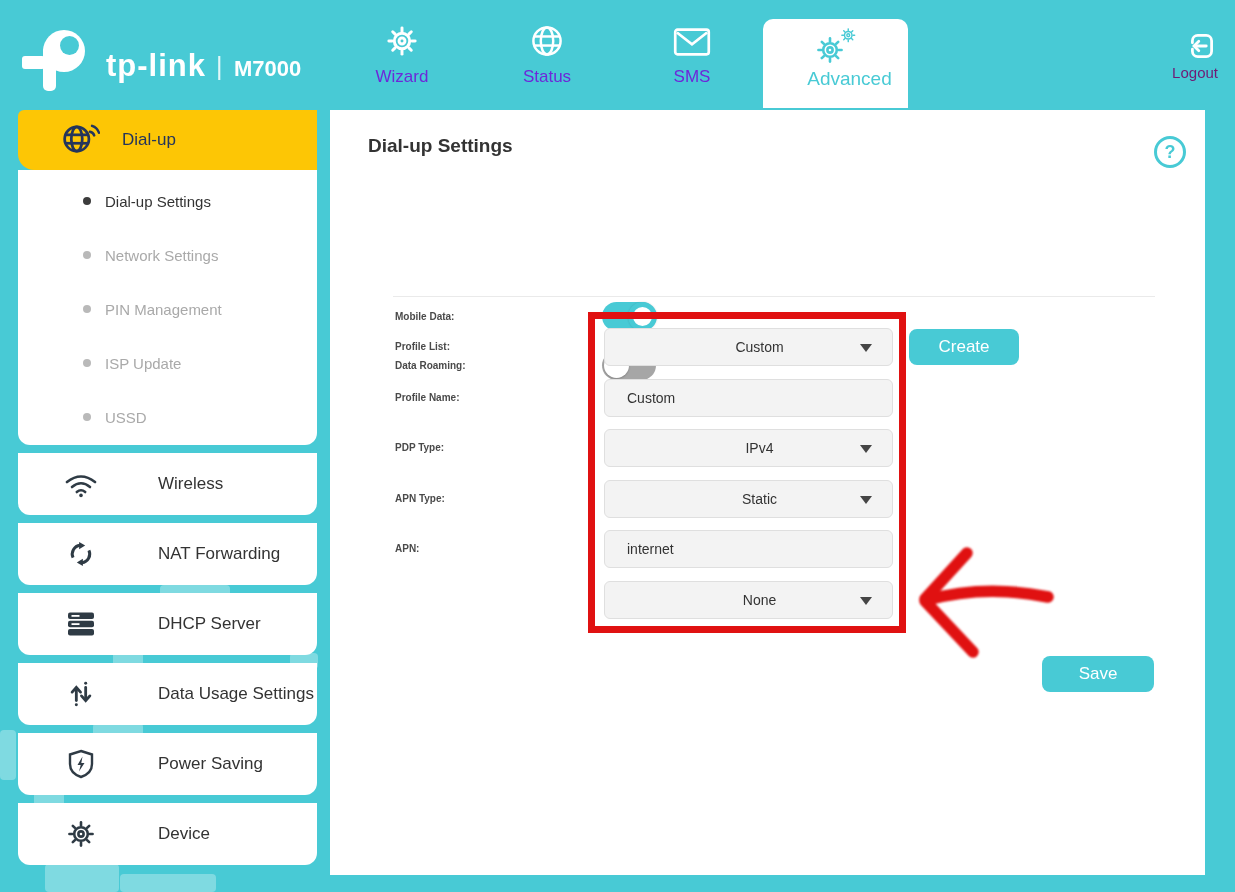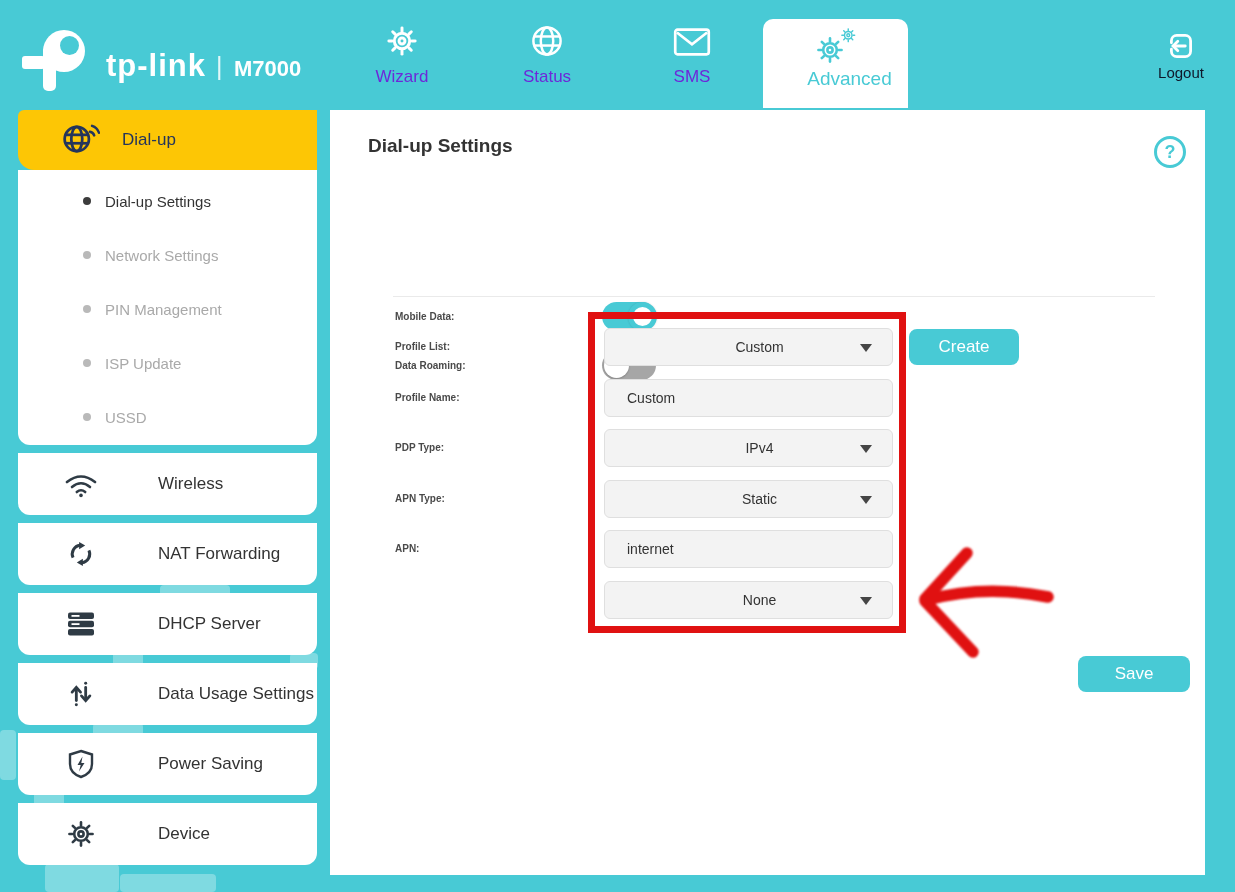--- a/index.html
+++ b/index.html
@@ -20,21 +20,21 @@
   .model{position:absolute;left:214px;top:42px;font-size:22px;font-weight:bold;}
 
   .nav-item{position:absolute;top:24px;width:92px;text-align:center;color:#6d28d9;cursor:pointer;}
   .nav-item .nicon{display:block;height:38px;}
   .nav-item .nlabel{display:block;margin-top:5px;font-size:17px;}
   .nav-wizard{left:356px;}
   .nav-status{left:501px;}
   .nav-sms{left:646px;}
   .nav-advanced{left:763px;top:19px;width:145px;height:89px;background:#fff;border-radius:10px 10px 0 0;color:var(--teal);padding-top:8px;}
   .nav-advanced .nlabel{margin-top:3px;font-size:19px;padding-left:28px;}
-  .logout{position:absolute;left:1144px;top:30px;width:74px;text-align:center;color:#0f172a;cursor:pointer;}
+  .logout{position:absolute;left:1144px;top:30px;width:74px;text-align:right;color:#701a75;cursor:pointer;}
   .logout .nicon{display:block;height:34px;}
   .logout .nlabel{font-size:15px;margin-top:4px;}
 
   
   .deco{position:absolute;background:rgba(255,255,255,0.30);border-radius:4px;}
 
   
   .sidebar-card{position:absolute;left:18px;width:299px;background:#fff;}
   .dialup-card{top:110px;height:335px;background:transparent;}
   .dialup-header{position:relative;width:299px;height:60px;background:var(--yellow);
@@ -73,21 +73,21 @@
   .field{position:absolute;left:274px;width:289px;height:38px;background:var(--field-bg);
     border:1px solid var(--field-border);border-radius:6px;font-size:14px;color:var(--text-dark);justify-content:center;}
   .field.select{display:flex;align-items:center;padding-left:22px;cursor:pointer;}
   .arrow-down{position:absolute;right:20px;top:15px;width:0;height:0;
     border-left:6.5px solid transparent;border-right:6.5px solid transparent;border-top:8px solid #454545;}
   input.field{padding-left:22px;outline:none;}
 
   .btn{position:absolute;background:var(--teal);color:#fff;border:none;border-radius:8px;
     font-size:17px;font-family:"Liberation Sans",sans-serif;cursor:pointer;text-align:center;}
   .btn-create{left:579px;top:219px;width:110px;height:36px;line-height:36px;}
-  .btn-save{left:712px;top:546px;width:112px;height:36px;line-height:36px;margin-left:36px;}
+  .btn-save{left:712px;top:546px;width:112px;height:36px;line-height:36px;}
 
   
   .red-box{position:absolute;left:258px;top:202px;width:318px;height:321px;
     border:7px solid var(--annotation-red);pointer-events:none;}
   .red-arrow{position:absolute;left:575px;top:430px;pointer-events:none;}
 
   .hidden-defs{position:absolute;width:0;height:0;overflow:hidden;}
 </style>
 </head>
 <body>

